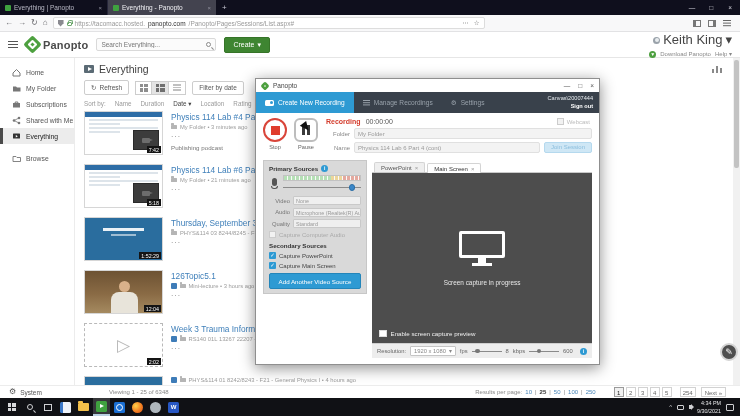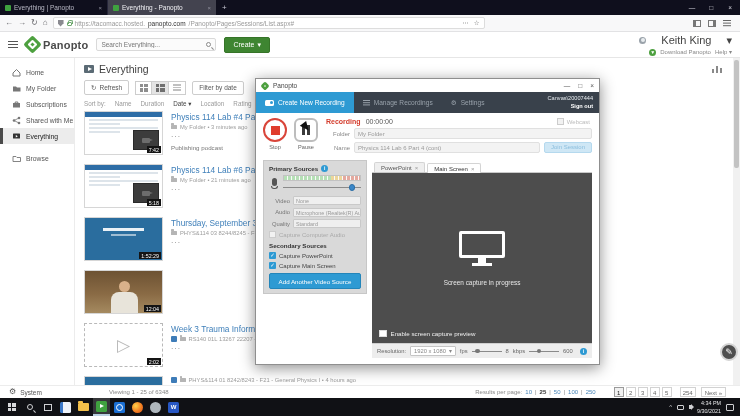--- a/index.html
+++ b/index.html
@@ -35,21 +35,21 @@
 .logomark{width:13px;height:13px;background:#4da03f;border-radius:2px;position:relative;transform:rotate(45deg)}
 .logomark:before{content:"";position:absolute;inset:3px;background:#fff;border-radius:1px}
 .logomark:after{content:"";position:absolute;inset:5px;background:#4da03f}
 .logotext{font-size:11px;color:#4b4b4b;font-weight:bold;letter-spacing:.2px}
 .search{width:120px;height:13px;border:1px solid #d9d9d9;background:#fbfbfb;border-radius:2px;display:flex;align-items:center;padding:0 4px;gap:3px}
 .search input{border:0;outline:0;background:transparent;font-size:6.5px;color:#555;width:100%;font-family:inherit}
 .mag{width:5px;height:5px;border:1px solid #8a8a8a;border-radius:50%;position:relative;flex:none}
 .mag:after{content:"";position:absolute;width:3px;height:1px;background:#8a8a8a;transform:rotate(45deg);left:4px;top:5px}
 .createbtn{background:#3e8531;color:#fff;font-size:7px;padding:3px 8px;border-radius:2px;display:flex;align-items:center;gap:3px;border:1px solid #367428}
 .hdr-right{margin-left:auto;text-align:right;line-height:1.5}
-.username{font-size:11px;color:#444;display:flex;align-items:center;justify-content:flex-end;gap:15px}
+.username{font-size:13px;color:#444;display:flex;align-items:center;justify-content:flex-end;gap:3px}
 .avatar{width:7px;height:7px;border-radius:50%;background:#9aa2aa;position:relative;overflow:hidden}
 .avatar:after{content:"";position:absolute;left:1.5px;top:1px;width:4px;height:4px;border-radius:50%;background:#e8ecef}
 .sublinks{font-size:6px;color:#888;display:flex;align-items:center;gap:4px;justify-content:flex-end}
 .dlicon{width:7px;height:7px;border-radius:50%;background:#4da03f;color:#fff;font-size:5px;line-height:7px;text-align:center}
 
 .content{display:flex;height:331px}
 .sidebar{width:75px;border-right:1px solid #ececec;padding-top:6px;background:#fff;flex:none}
 .sb-item{display:flex;align-items:center;gap:5px;height:16px;padding-left:9px;font-size:6.8px;color:#555;border-left:3px solid transparent}
 .sb-item svg{flex:none}
 .sb-item.active{background:#ececec;border-left-color:#4a4a4a;color:#222}
@@ -459,20 +459,29 @@
           <div class="smore">···</div>
         </div>
       </div>
 
       <div class="sess">
         <div class="thumb th-person">
           <span class="head"></span>
             <span class="bodyshape"></span>
           <span class="dur">12:04</span>
         </div>
+        <div class="sbody">
+          <div class="stitle">126Topic5.1</div>
+          <div class="smeta">
+              <span class="bluebadge"></span>
+              <span class="mfold"></span>
+              <span>Mini-lecture • 3 hours ago</span>
+            </div>
+          <div class="smore">···</div>
+        </div>
       </div>
 
       <div class="sess">
         <div class="thumb th-proc">
           <span class="playo">▷</span>
           <span class="dur">2:02</span>
         </div>
         <div class="sbody">
           <div class="stitle">Week 3 Trauma Informed Car</div>
           <div class="smeta">

